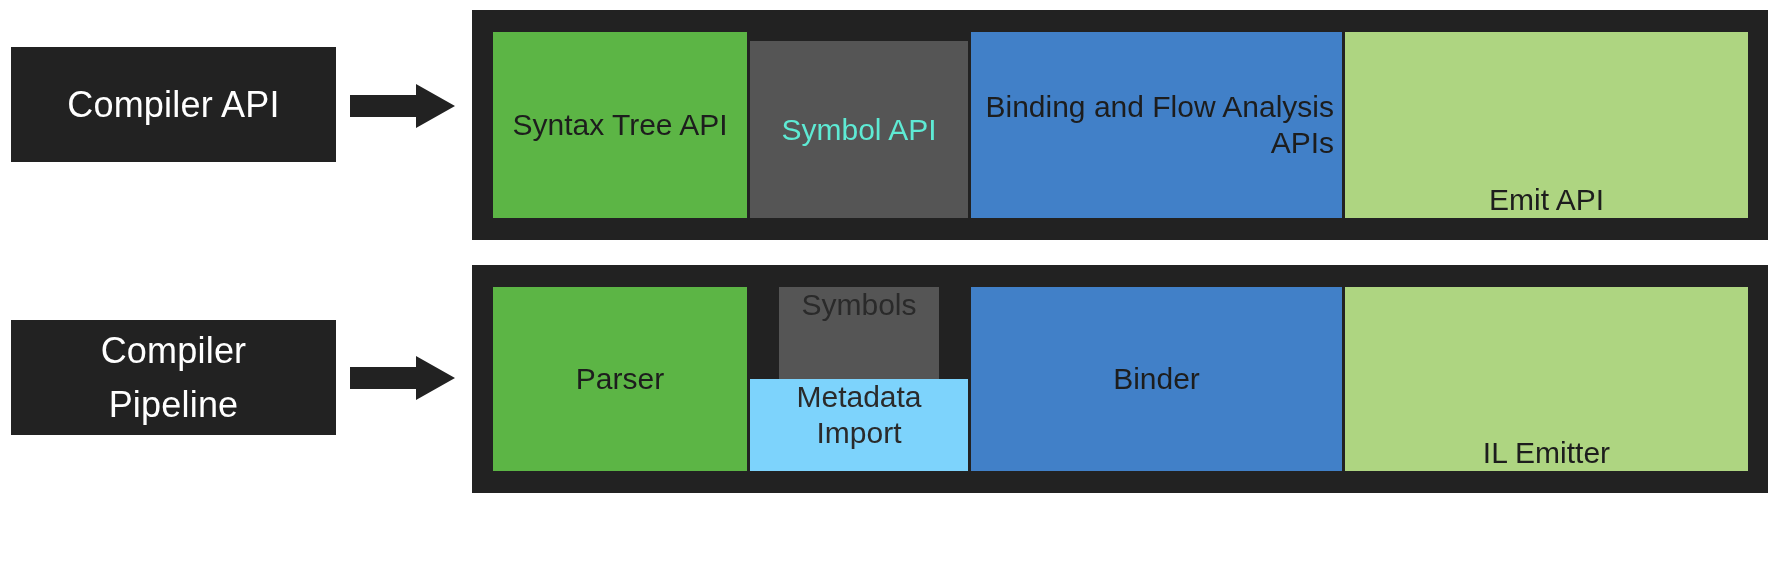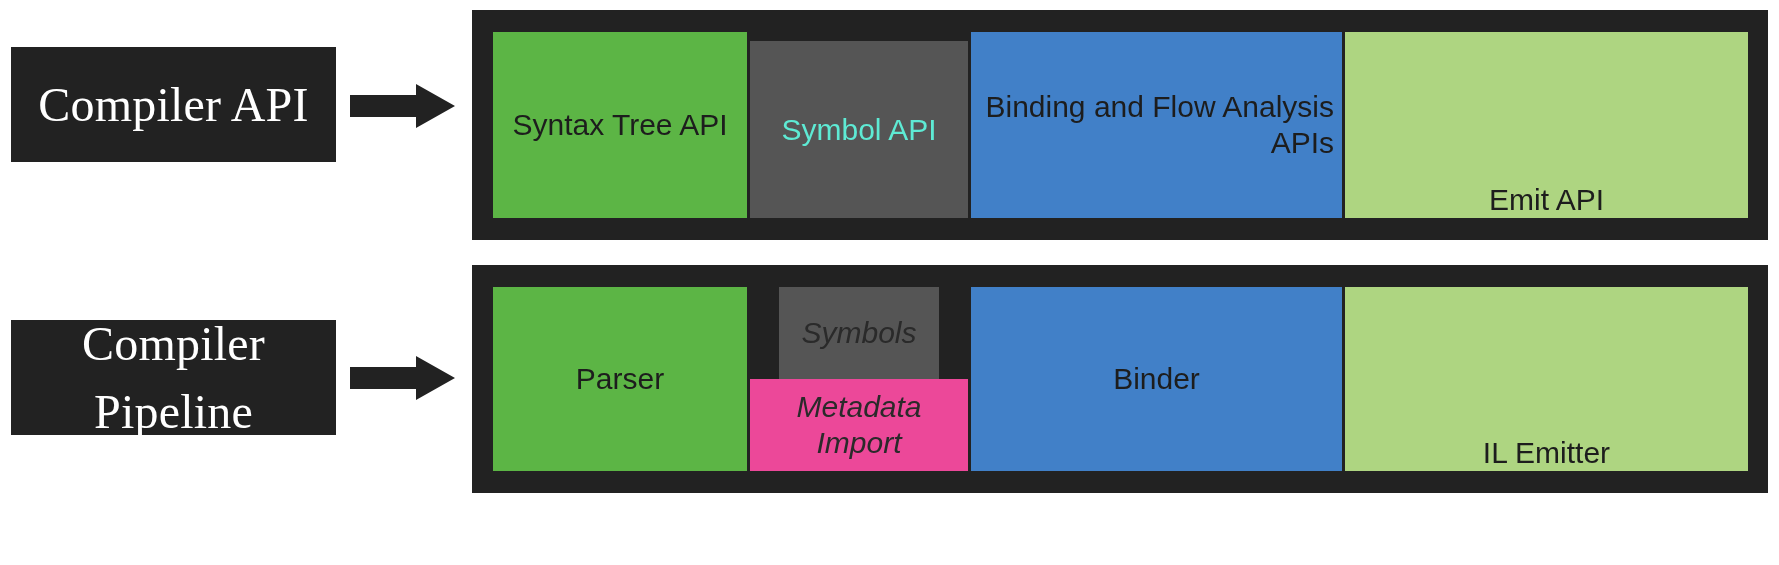--- a/index.html
+++ b/index.html
@@ -19,25 +19,24 @@
   .abs { position: absolute; box-sizing: border-box; }
 
   
   .label-box {
     background: #222222;
     color: #ffffff;
     display: flex;
     align-items: center;
     justify-content: center;
     text-align: center;
-    font-size: 48px;
+    font-size: 36px;
     font-weight: 400;
     line-height: 1.15;
     letter-spacing: 0.2px;
-    font-family: Liberation Serif, serif;
   }
   .label-box .l2 { display: block; }
 
   
   .arrow-wrap { display: block; }
   .arrow-wrap svg { display: block; }
 
   
   .rail {
     background: #222222;
@@ -67,32 +66,30 @@
   .seg-lightgreen { background: #aed581; align-items: flex-end; }
 
   
   .seg-split {
     display: flex;
     flex-direction: column;
     padding: 0;
   }
   .seg-split > .sub {
     display: flex;
-    align-items: center;
     justify-content: center;
     text-align: center;
     font-size: 30px;
     line-height: 1.2;
     color: #2a2a2a;
     box-sizing: border-box;
     padding: 0 22px;
-    font-style: italic;
   }
   .sub-gray       { background: #555555; color: #2a2a2a; }
-  .sub-lightgreen { background: #ec4899; color: #1d1d1d; }
+  .sub-lightgreen { background: #7dd3fc; color: #1d1d1d; }
 
   
   .divider { background: #222222; width: 3px; flex: 0 0 3px; }
 </style>
 </head>
 <body>
 
 <div class="abs label-box" style="left:11px; top:47px; width:325px; height:115px;">
   <span>Compiler API</span>
 </div>

